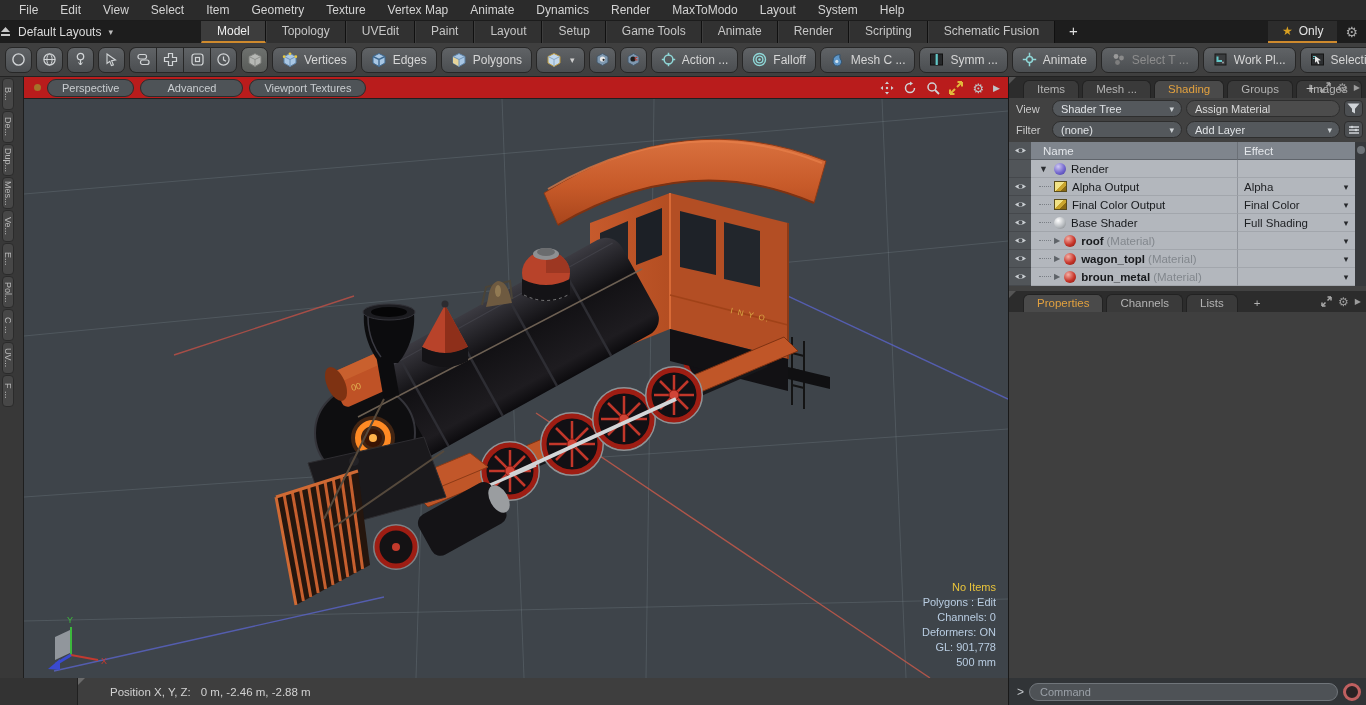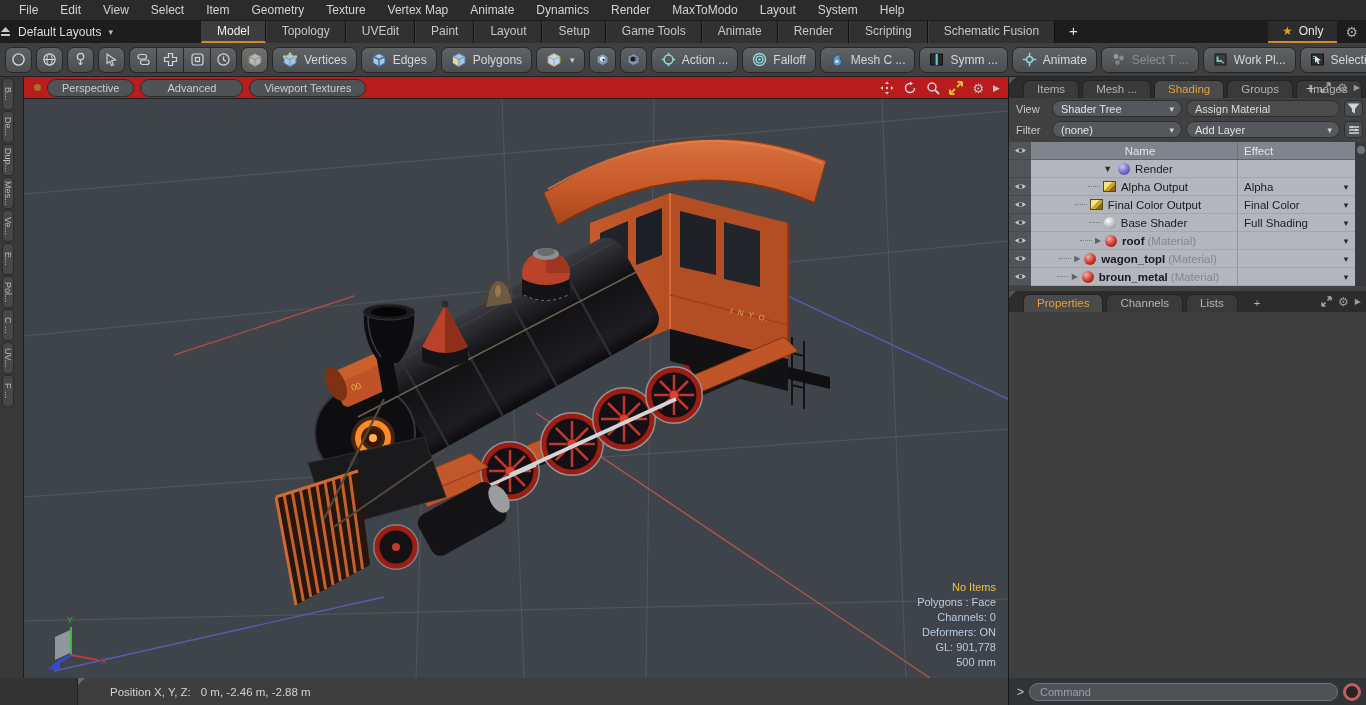--- a/index.html
+++ b/index.html
@@ -57,21 +57,21 @@
   .rp-label{width:32px;font-size:11px;color:#c9c9c9;flex:none;}
   .rp-dd{height:17px;background:#54585c;border:1px solid #2e2e2e;border-radius:9px;display:flex;align-items:center;font-size:11px;color:#e0e3e6;padding:0 8px;position:relative;}
   .rp-dd .dd{position:absolute;right:7px;font-size:9px;color:#cfd3d6;}
   .rp-btnpill{height:17px;background:#4c4c4c;border:1px solid #2e2e2e;border-radius:9px;display:flex;align-items:center;font-size:11px;color:#dadada;padding:0 8px;}
   .rp-sqbtn{width:19px;height:17px;background:#4c4f52;border:1px solid #2e2e2e;border-radius:4px;display:flex;align-items:center;justify-content:center;flex:none;}
 
   
   #shadertree{position:absolute;left:0;top:65px;width:358px;height:144px;display:flex;flex-direction:column;}
   .st-row{display:flex;height:18px;flex:none;}
   .st-eye{width:22px;background:#515559;border-bottom:1px solid #45484c;display:flex;align-items:center;justify-content:center;flex:none;}
-  .st-main{flex:1;background:#b3b7bd;border-bottom:1px solid #a2a6ac;display:flex;align-items:center;font-size:11.5px;color:#17191c;overflow:hidden;white-space:nowrap;justify-content:center;}
+  .st-main{flex:1;background:#b3b7bd;border-bottom:1px solid #a2a6ac;display:flex;align-items:center;font-size:11.5px;color:#17191c;overflow:hidden;white-space:nowrap;}
   .st-effect{width:100px;background:#b3b7bd;border-bottom:1px solid #a2a6ac;border-left:1px solid #91959c;display:flex;align-items:center;font-size:11.5px;color:#1c1e21;padding-left:6px;flex:none;}
   .st-arrow{width:18px;background:#b3b7bd;border-bottom:1px solid #a2a6ac;display:flex;align-items:center;justify-content:center;font-size:9px;color:#26282b;flex:none;}
   .st-scroll{width:12px;background:#37393c;flex:none;position:relative;}
   .st-row.header .st-main{background:#7f858d;color:#e3e6ea;border-bottom:1px solid #5f646b;}
   .st-row.header .st-effect{background:#7f858d;color:#e3e6ea;border-bottom:1px solid #5f646b;border-left:1px solid #6b7077;}
   .st-row.header .st-arrow{background:#7f858d;border-bottom:1px solid #5f646b;}
   .knob{position:absolute;left:2px;top:4px;width:8px;height:8px;border-radius:50%;background:#6e7378;}
   .sph{width:12px;height:12px;border-radius:50%;flex:none;margin-right:5px;}
   .sph.render{background:radial-gradient(circle at 35% 30%,#cfc9f2,#7468cf 55%,#3f35a0);}
   .sph.shader{background:radial-gradient(circle at 35% 30%,#ffffff,#b9bdc1 55%,#787c80);}
@@ -624,21 +624,21 @@
         <text x="43" y="524" fill="#3cb83c" font-size="9">Y</text>
         <line x1="47" y1="556" x2="74" y2="561" stroke="#c23a30" stroke-width="2"></line>
         <text x="77" y="565" fill="#c23a30" font-size="9">X</text>
         <line x1="47" y1="556" x2="32" y2="565" stroke="#3a4ad0" stroke-width="3"></line>
         <path d="M36,560 L24,570 L36,571 Z" fill="#3a4ad0"></path>
       </g>
     </svg>
 
     <div id="vp-stats">
       <div class="hl">No Items</div>
-      <div>Polygons : Face</div>
+      <div>Polygons : Edit</div>
       <div>Channels: 0</div>
       <div>Deformers: ON</div>
       <div>GL: 901,778</div>
       <div>500 mm</div>
     </div>
   </div>
 </div>
 
 <div id="rightpanel">
   <div class="rp-tabsrow">

